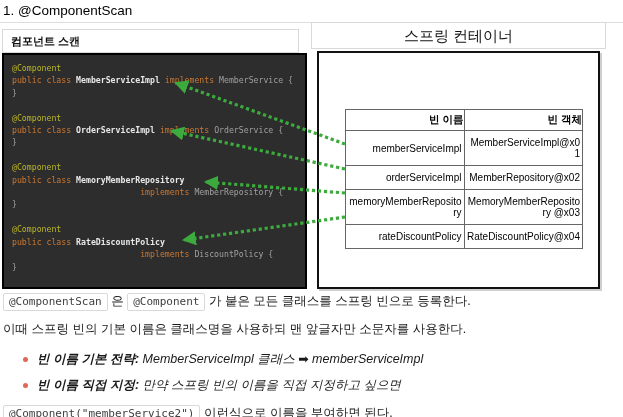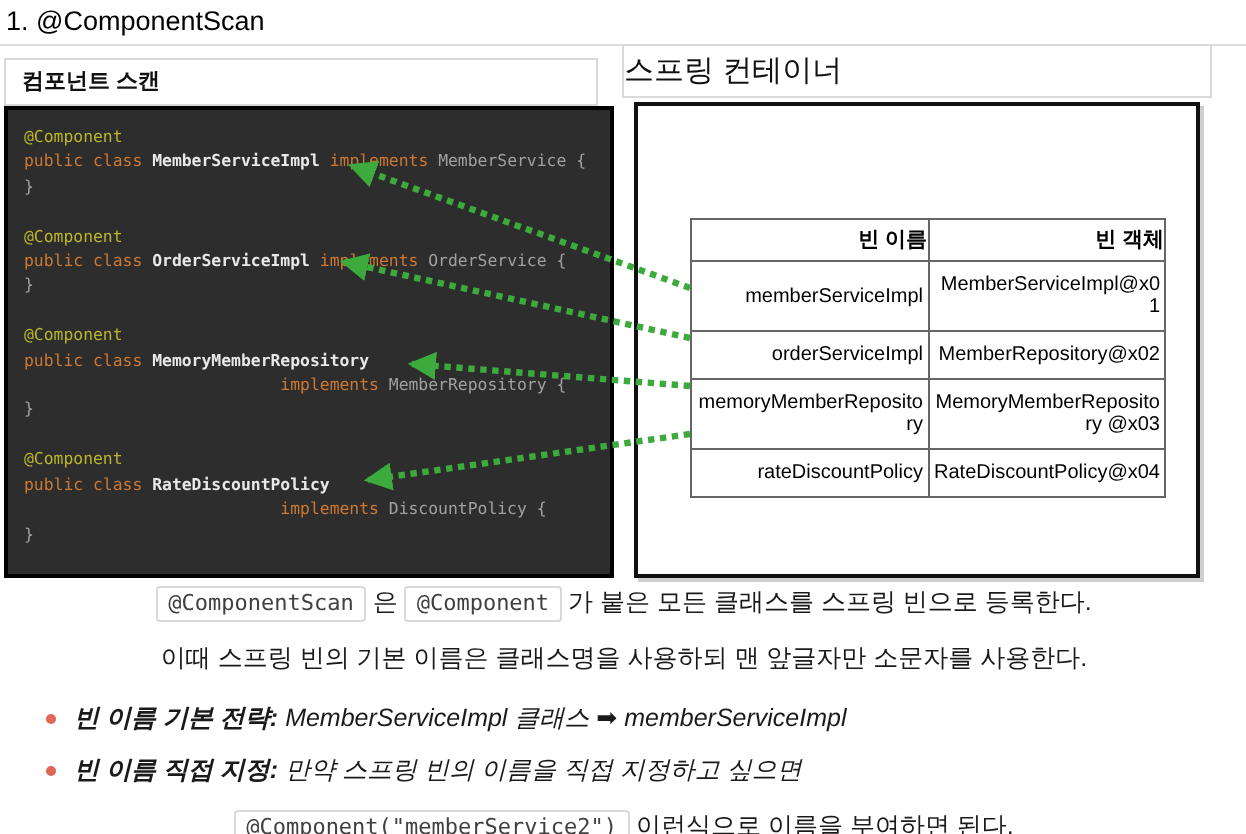--- a/index.html
+++ b/index.html
@@ -18,39 +18,39 @@
                 background:#2d2d2d; border:2px solid #000; padding:7px 0 0 8px; overflow:hidden; }
   .code-line { font-family:"DejaVu Sans Mono","Liberation Mono",monospace;
                font-size:8.2px; line-height:12.4px; white-space:pre; }
   .tok-ann { color:#bbb529; }
   .tok-kw  { color:#cc7832; }
   .tok-cls { color:#e8e8e8; font-weight:bold; }
   .tok-pl  { color:#a0a0a0; }
 
   
   .rc-title-box { position:absolute; left:311px; top:22px; width:295px; height:27px;
-                  border:1px solid #d9d9d9; background:#fff; 
+                  border:1px solid #d9d9d9; background:#fff; text-align:center;
                   font-size:15px; line-height:26px; color:#111; }
   .container-box { position:absolute; left:317px; top:51px; width:283px; height:238px;
                    border:2px solid #111; background:#fff; box-shadow:2px 2px 0 #cfcfcf; }
   .store-title { position:absolute; left:317px; top:77px; width:283px; text-align:center;
                  font-size:11.5px; font-weight:bold; color:#000; }
   .bean-table { position:absolute; left:345px; top:109px; width:238px;
                 border-collapse:collapse; table-layout:fixed; }
   .bean-table th, .bean-table td { border:1px solid #666; text-align:right; color:#000;
                                    font-family:"Liberation Sans",sans-serif; }
   .bean-table th { font-size:10.5px; font-weight:bold; height:21px; }
   .bean-table td { font-size:10px; padding:6px 2px; line-height:11px; word-wrap:break-word; }
 
   .arrows { position:absolute; left:0; top:0; width:623px; height:417px;
             pointer-events:none; z-index:5; }
 
   
   .notes { position:absolute; left:3px; top:291px; width:618px; font-size:12.5px; color:#1a1a1a; }
-  .notes p { margin:0 0 7px 0; line-height:20px;text-align:center; }
+  .notes p { margin:0 0 7px 0; line-height:20px; }
   code.inline { font-family:"DejaVu Sans Mono","Liberation Mono",monospace; font-size:11px;
                 color:#404040; background:#fff; border:1px solid #d9d9d9; border-radius:2px;
                 padding:1px 5px 2px; }
   .notes ul { list-style:none; margin:12px 0 2px 0; padding-left:20px;font-style:italic; }
   .notes li { position:relative; margin-bottom:9px; padding-left:14px; line-height:17px; }
   .notes li::before { content:""; position:absolute; left:0; top:6px; width:5px; height:5px;
                       border-radius:50%; background:#e06656; }
   .notes li b { font-weight:bold; }
   .code-note { margin-left:15px; }
 </style>

